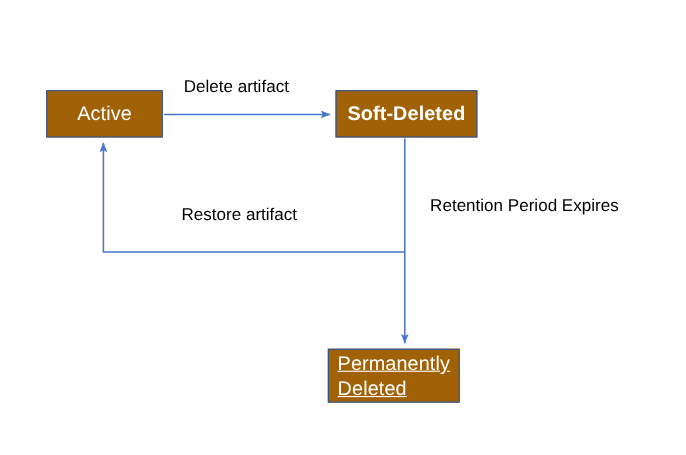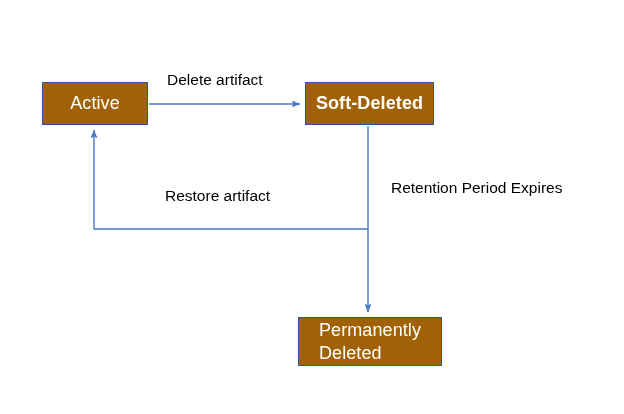--- a/index.html
+++ b/index.html
@@ -54,22 +54,23 @@
   #node-soft-deleted {
     left: 305px;
     top: 82px;
     width: 129px;
     height: 43px;
     font-weight: bold;
   }
   #node-permanently-deleted {
     left: 298px;
     top: 317px;
-    width: 144px;
+    width: 120px;
     height: 49px;
+    text-decoration: underline;
   }
   .edge-label {
     position: absolute;
     color: #000000;
     font-size: 15.5px;
     line-height: 1.2;
     white-space: nowrap;
   }
   #label-delete-artifact {
     left: 167px;

